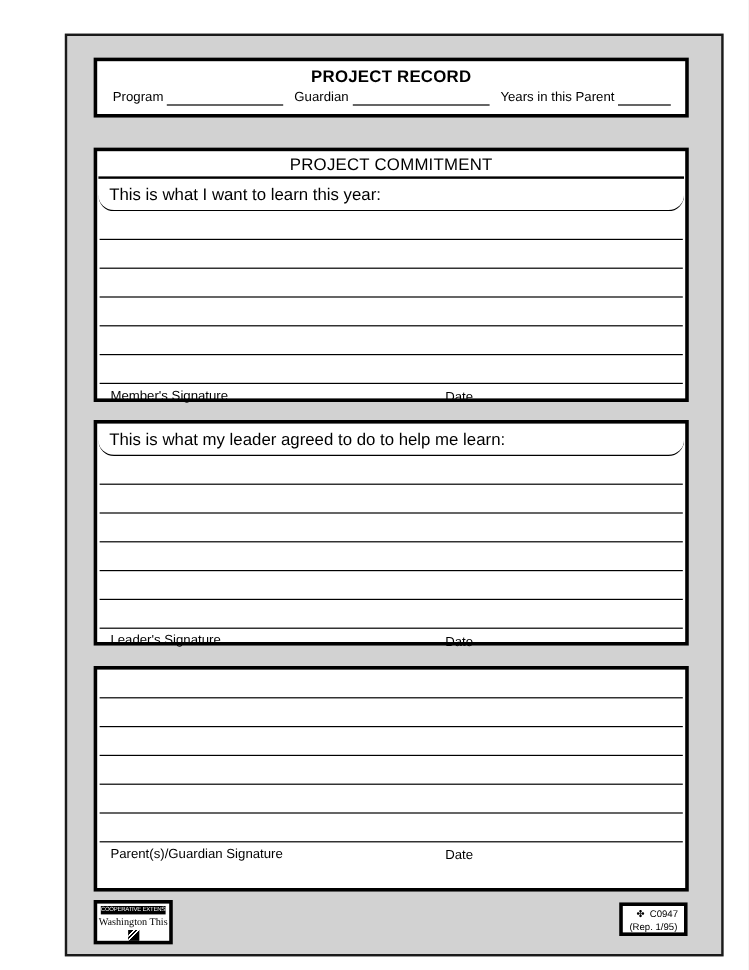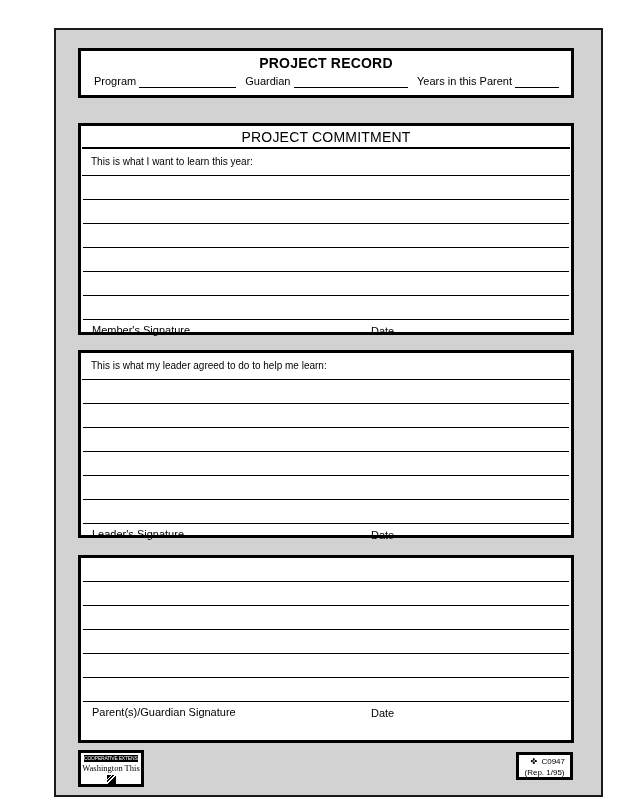--- a/index.html
+++ b/index.html
@@ -72,23 +72,24 @@
     border-bottom: 2px solid #000;
     text-align: center;
     font-weight: normal;
     font-size: 14px;
     line-height: 20px;
     letter-spacing: 0.2px;
   }
   .prompt-row {
     height: 26px;
     border-bottom: 1px solid #000;
-    font-size: 10px;
+    font-size: 14px;
     line-height: 24px;
     padding-left: 9px;
+    border-radius: 13px;
   }
   .blank-row {
     height: 23px;
     border-bottom: 1px solid #000;
   }
   .sig-row {
     position: relative;
     font-size: 11px;
     padding: 3px 12px 0 9px;
   }

